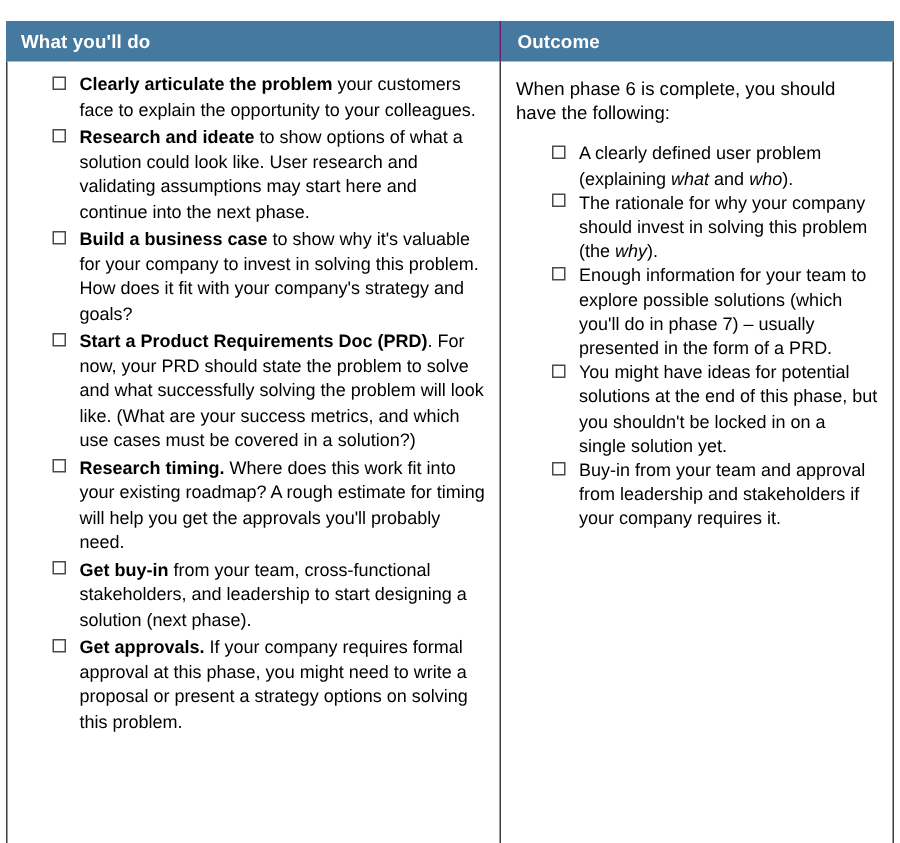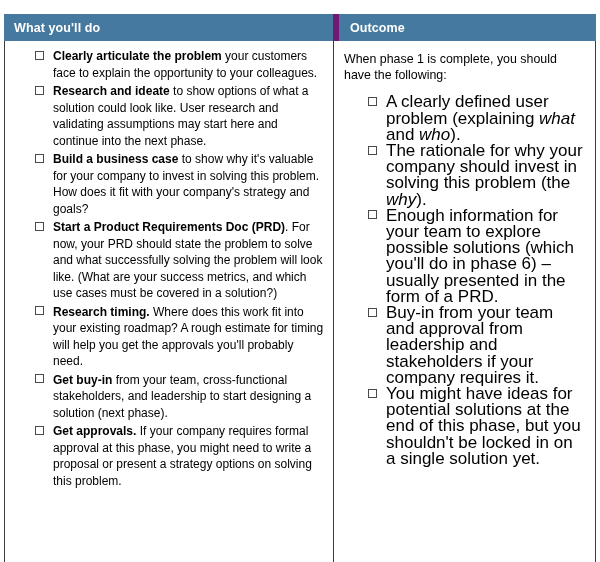--- a/index.html
+++ b/index.html
@@ -43,21 +43,21 @@
     box-sizing: border-box;
     display: flex;
     align-items: center;
     color: #ffffff;
     font-weight: bold;
     font-size: 12.5px;
     letter-spacing: 0.1px;
     padding-left: 10px;
   }
   .th-left  { width: 329px; }
-  .th-right { flex: 1 1 auto; border-left: 6px solid #701a75; padding-left: 11px; }
+  .th-right { flex: 1 1 auto; border-left: 1px solid #701a75; padding-left: 11px; }
 
   
   .tbody {
     display: flex;
     flex: 1 1 auto;
     border: 1px solid #3c3c3c;
     border-top: none;
     box-sizing: border-box;
   }
   .td {
@@ -86,21 +86,21 @@
 
   li.check-item {
     position: relative;
     padding-left: 18px;
     font-size: 12px;
     line-height: 16.5px;
     margin-bottom: 2px;
     text-align: left;
   }
   .td-right li.check-item {
-    font-size: 17px;
+    font-size: 12px;
     line-height: 16.2px;
     margin-bottom: 0px;
   }
 
   .checkbox {
     position: absolute;
     left: 0;
     top: 2.5px;
     width: 9px;
     height: 9px;
@@ -135,25 +135,25 @@
             <li class="check-item"><span class="checkbox"></span><b>Clearly articulate the problem</b><span> your customers face to explain the opportunity to your colleagues.</span></li>
             <li class="check-item"><span class="checkbox"></span><b>Research and ideate</b><span> to show options of what a solution could look like. User research and validating assumptions may start here and continue into the next phase.</span></li>
             <li class="check-item"><span class="checkbox"></span><b>Build a business case</b><span> to show why it's valuable for your company to invest in solving this problem. How does it fit with your company's strategy and goals?</span></li>
             <li class="check-item"><span class="checkbox"></span><b>Start a Product Requirements Doc (PRD)</b><span>. For now, your PRD should state the problem to solve and what successfully solving the problem will look like. (What are your success metrics, and which use cases must be covered in a solution?)</span></li>
             <li class="check-item"><span class="checkbox"></span><b>Research timing.</b><span> Where does this work fit into your existing roadmap? A rough estimate for timing will help you get the approvals you'll probably need.</span></li>
             <li class="check-item"><span class="checkbox"></span><b>Get buy-in</b><span> from your team, cross-functional stakeholders, and leadership to start designing a solution (next phase).</span></li>
             <li class="check-item"><span class="checkbox"></span><b>Get approvals.</b><span> If your company requires formal approval at this phase, you might need to write a proposal or present a strategy options on solving this problem.</span></li>
           </ul>
       </div>
       <div class="td td-right">
-        <p class="intro">When phase 1 is complete, you should have the following:</p>
+        <p class="intro">When phase 6 is complete, you should have the following:</p>
         <ul class="checklist right">
             <li class="check-item"><span class="checkbox"></span><span>A clearly defined user problem (explaining </span><i>what</i><span> and </span><i>who</i><span>).</span></li>
             <li class="check-item"><span class="checkbox"></span><span>The rationale for why your company should invest in solving this problem (the </span><i>why</i><span>).</span></li>
-            <li class="check-item"><span class="checkbox"></span><span>Enough information for your team to explore possible solutions (which you'll do in phase 6) – usually presented in the form of a PRD.</span></li>
+            <li class="check-item"><span class="checkbox"></span><span>Enough information for your team to explore possible solutions (which you'll do in phase 7) – usually presented in the form of a PRD.</span></li>
+            <li class="check-item"><span class="checkbox"></span><span>You might have ideas for potential solutions at the end of this phase, but you shouldn't be locked in on a single solution yet.</span></li>
             <li class="check-item"><span class="checkbox"></span><span>Buy-in from your team and approval from leadership and stakeholders if your company requires it.</span></li>
-            <li class="check-item"><span class="checkbox"></span><span>You might have ideas for potential solutions at the end of this phase, but you shouldn't be locked in on a single solution yet.</span></li>
           </ul>
       </div>
     </div>
 
   </div>
 </div>
 
 </body></html>

